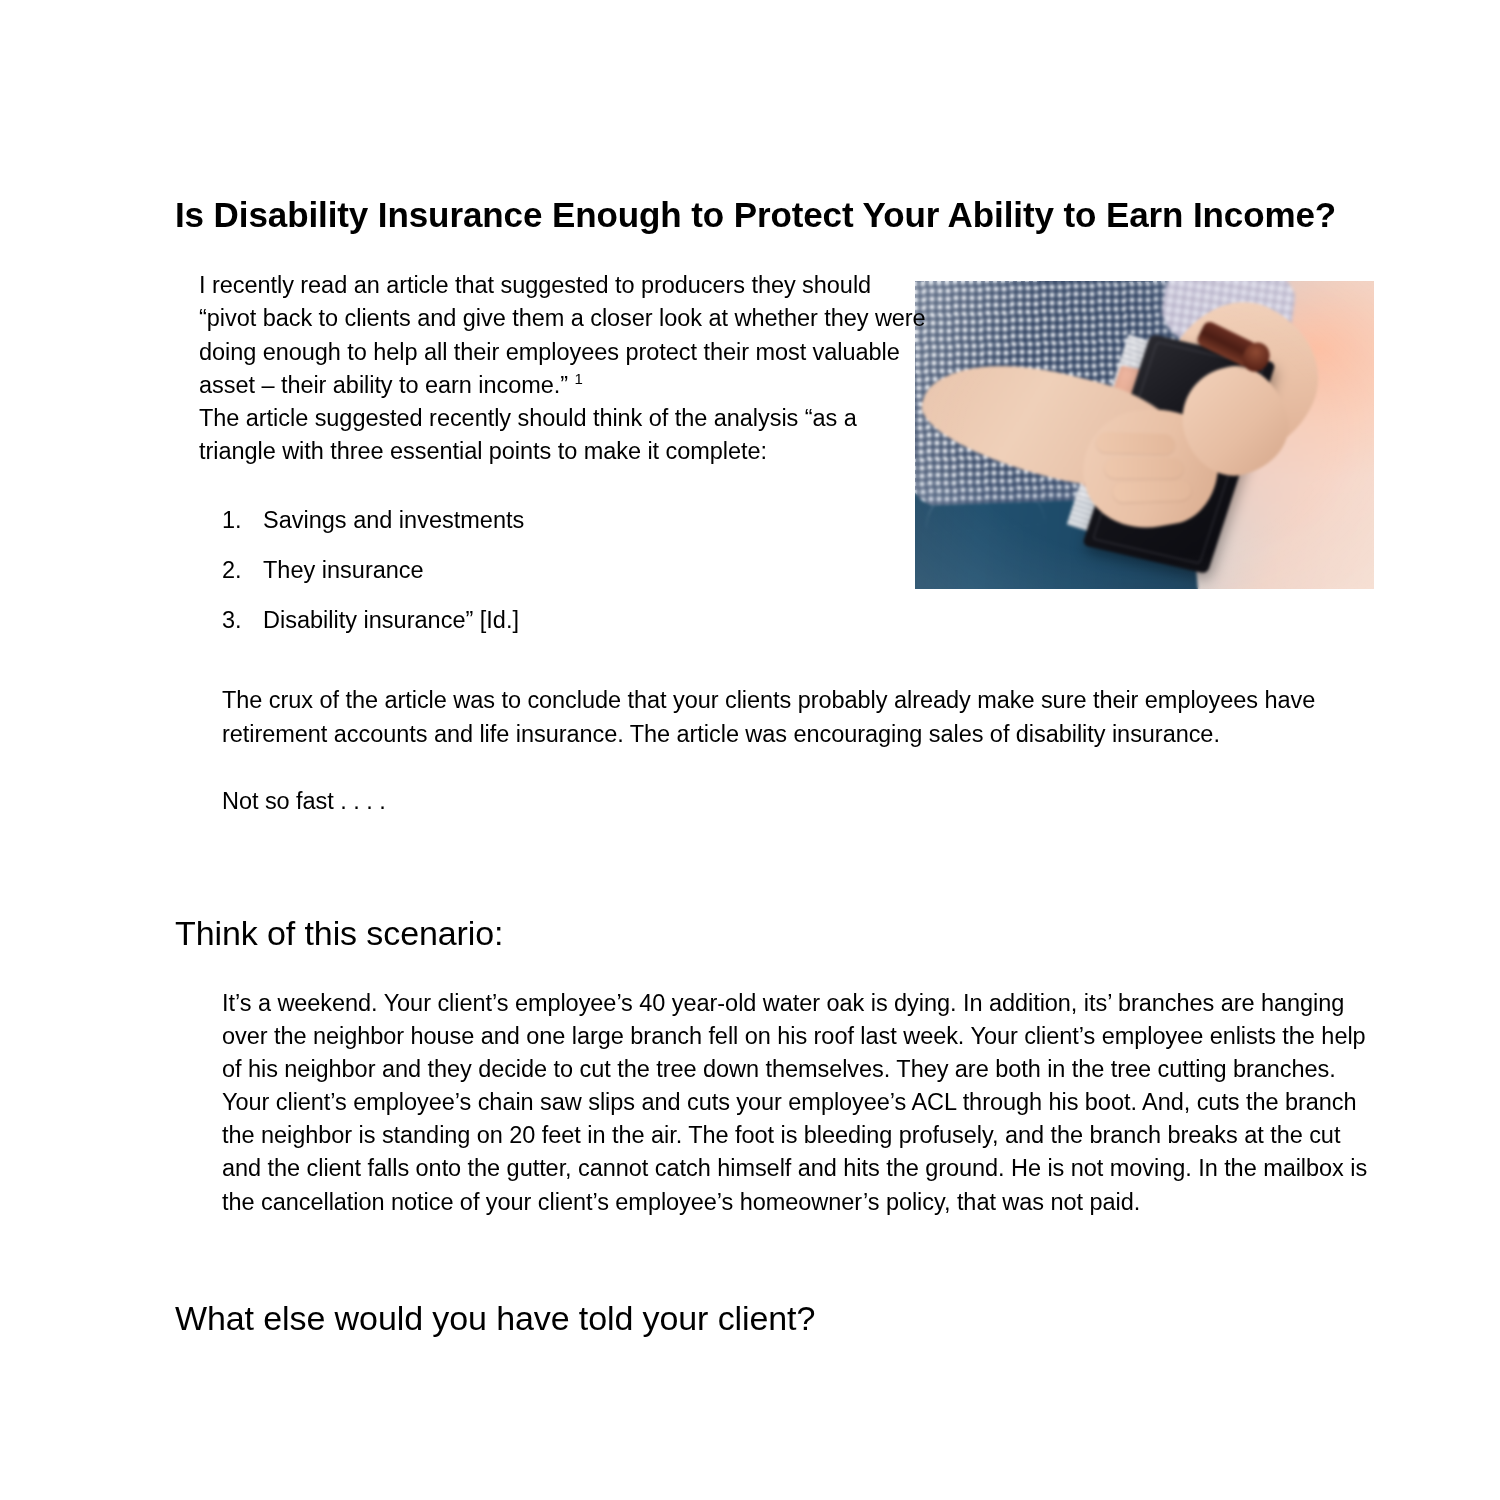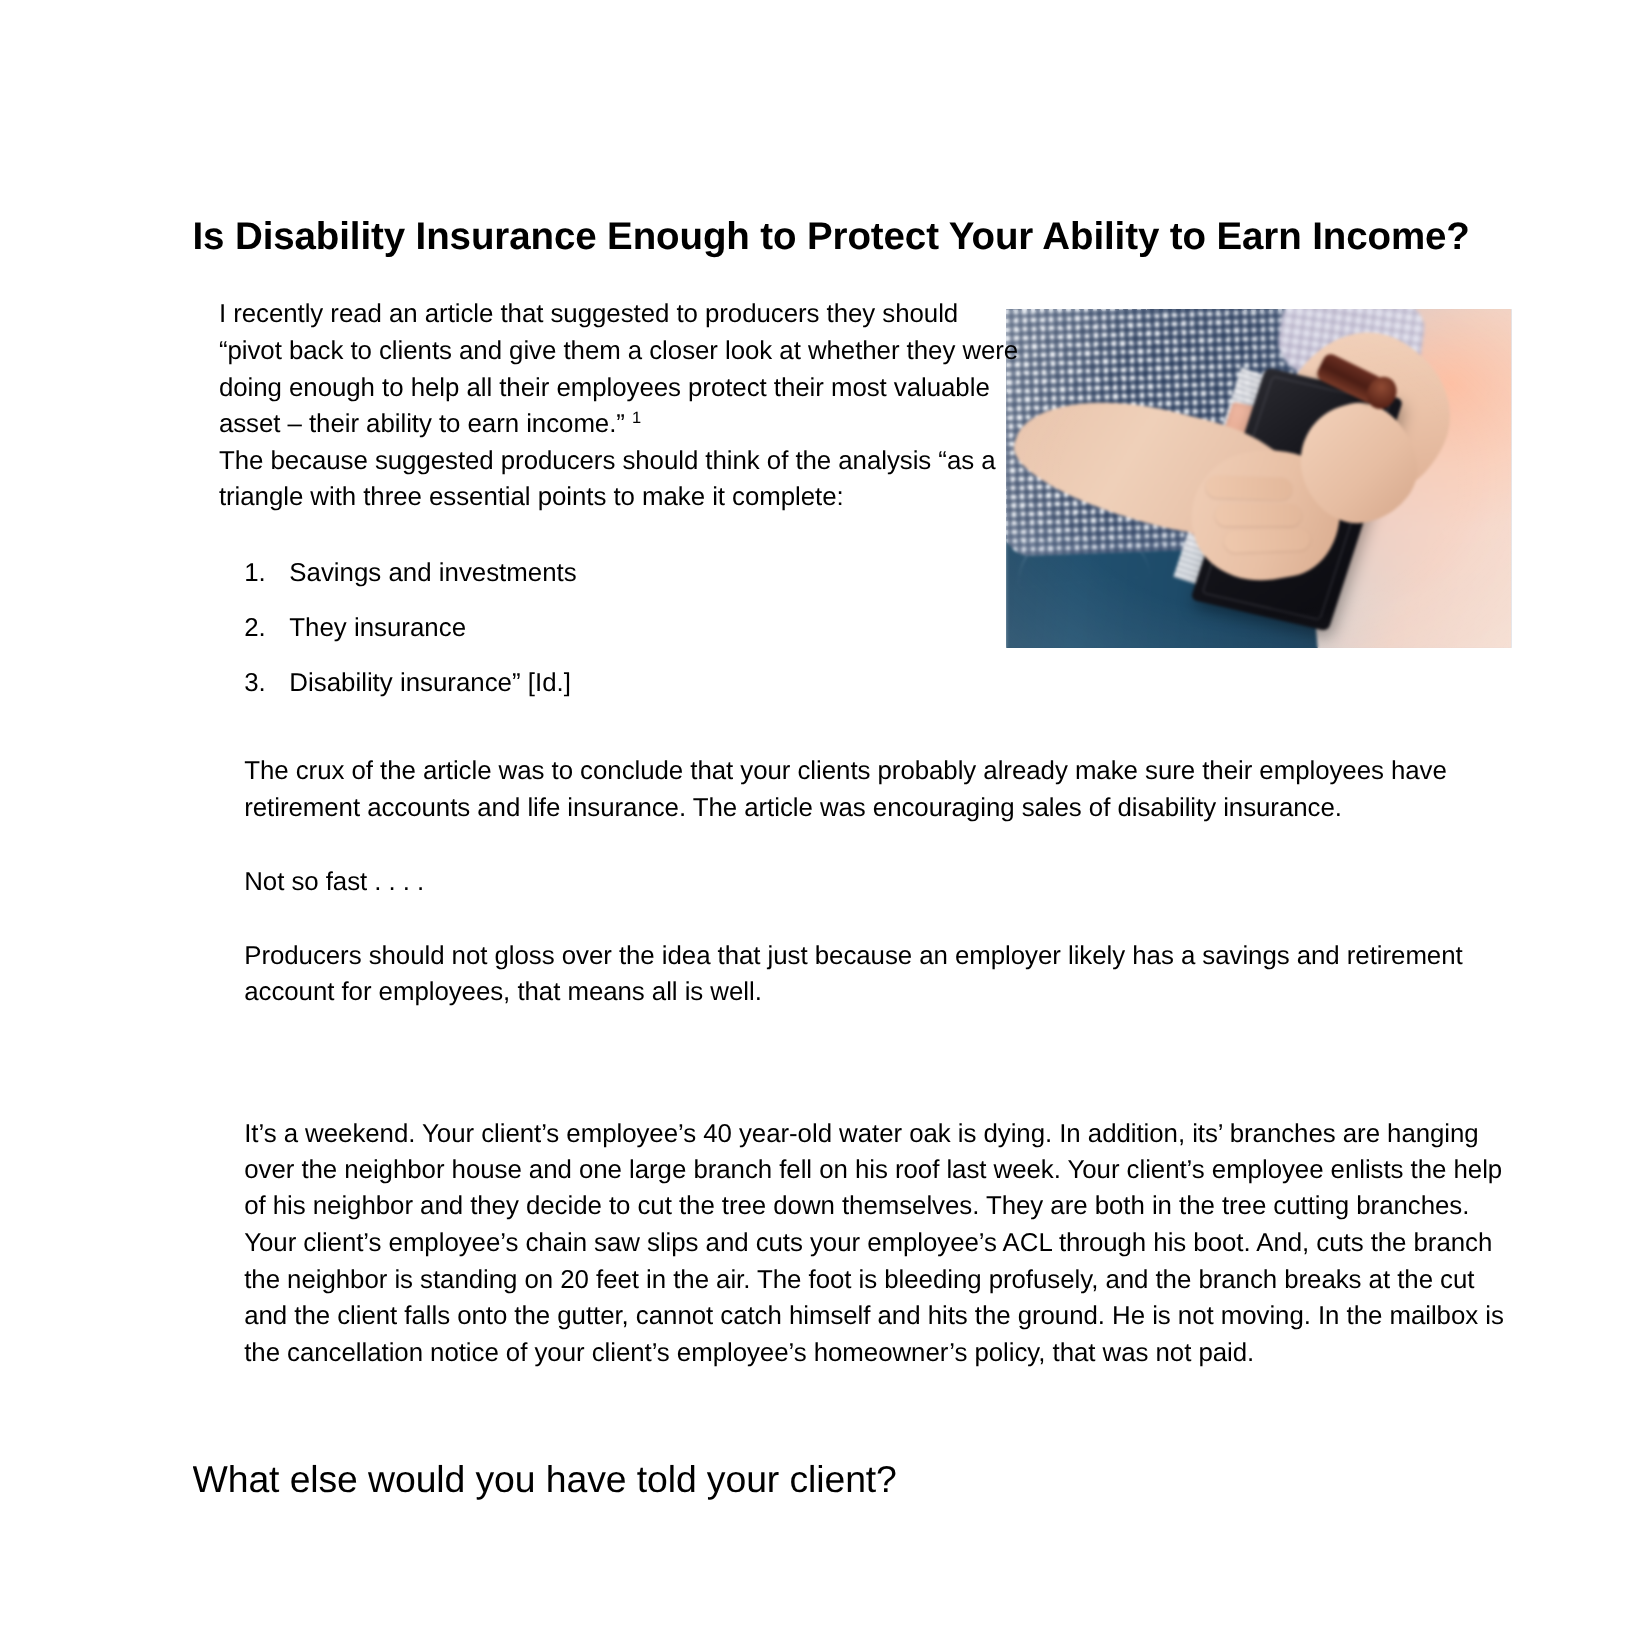--- a/index.html
+++ b/index.html
@@ -341,44 +341,44 @@
       <div class="photo-vignette"></div>
     </div>
   </div>
 
   <div class="content">
 
     <h1 class="doc-title">Is Disability Insurance Enough to Protect Your Ability to Earn Income?</h1>
 
     <p class="para narrow"><span>I recently read an article that suggested to producers they should “pivot back to clients and give them a closer look at whether they were doing enough to help all their employees protect their most valuable asset – their ability to earn income.”</span> <span class="sup">1</span></p>
 
-    <p class="para narrow">The because suggested producers should think of the analysis “as a triangle with three essential points to make it complete:</p>
+    <p class="para narrow">The article suggested recently should think of the analysis “as a triangle with three essential points to make it complete:</p>
 
     <div class="gap-list-top"></div>
 
     <ol class="num-list">
       <li><span class="marker">1.</span><span>Savings and investments</span></li>
       <li><span class="marker">2.</span><span>They insurance</span></li>
       <li><span class="marker">3.</span><span>Disability insurance” [Id.]</span></li>
     </ol>
 
     <div class="gap-list-bottom"></div>
 
     <p class="para wide">The crux of the article was to conclude that your clients probably already make sure their employees have retirement accounts and life insurance. The article was encouraging sales of disability insurance.</p>
 
     <div class="gap-md"></div>
 
     <p class="para wide">Not so fast . . . .</p>
 
     <div class="gap-md"></div>
 
-    <p class="para wide">Producers should not gloss over the idea that just because an employer likely has a savings and retirement account for employees, that means all is well.</p>
 
     <div class="gap-xl"></div>
 
+    <h2 class="section-heading">Think of this scenario:</h2>
 
     <div class="gap-md"></div>
 
     <p class="para wide">It’s a weekend. Your client’s employee’s 40 year-old water oak is dying. In addition, its’ branches are hanging over the neighbor house and one large branch fell on his roof last week. Your client’s employee enlists the help of his neighbor and they decide to cut the tree down themselves. They are both in the tree cutting branches. Your client’s employee’s chain saw slips and cuts your employee’s ACL through his boot. And, cuts the branch the neighbor is standing on 20 feet in the air. The foot is bleeding profusely, and the branch breaks at the cut and the client falls onto the gutter, cannot catch himself and hits the ground. He is not moving. In the mailbox is the cancellation notice of your client’s employee’s homeowner’s policy, that was not paid.</p>
 
     <div class="gap-md"></div>
 
 
     <div class="gap-lg"></div>
 

